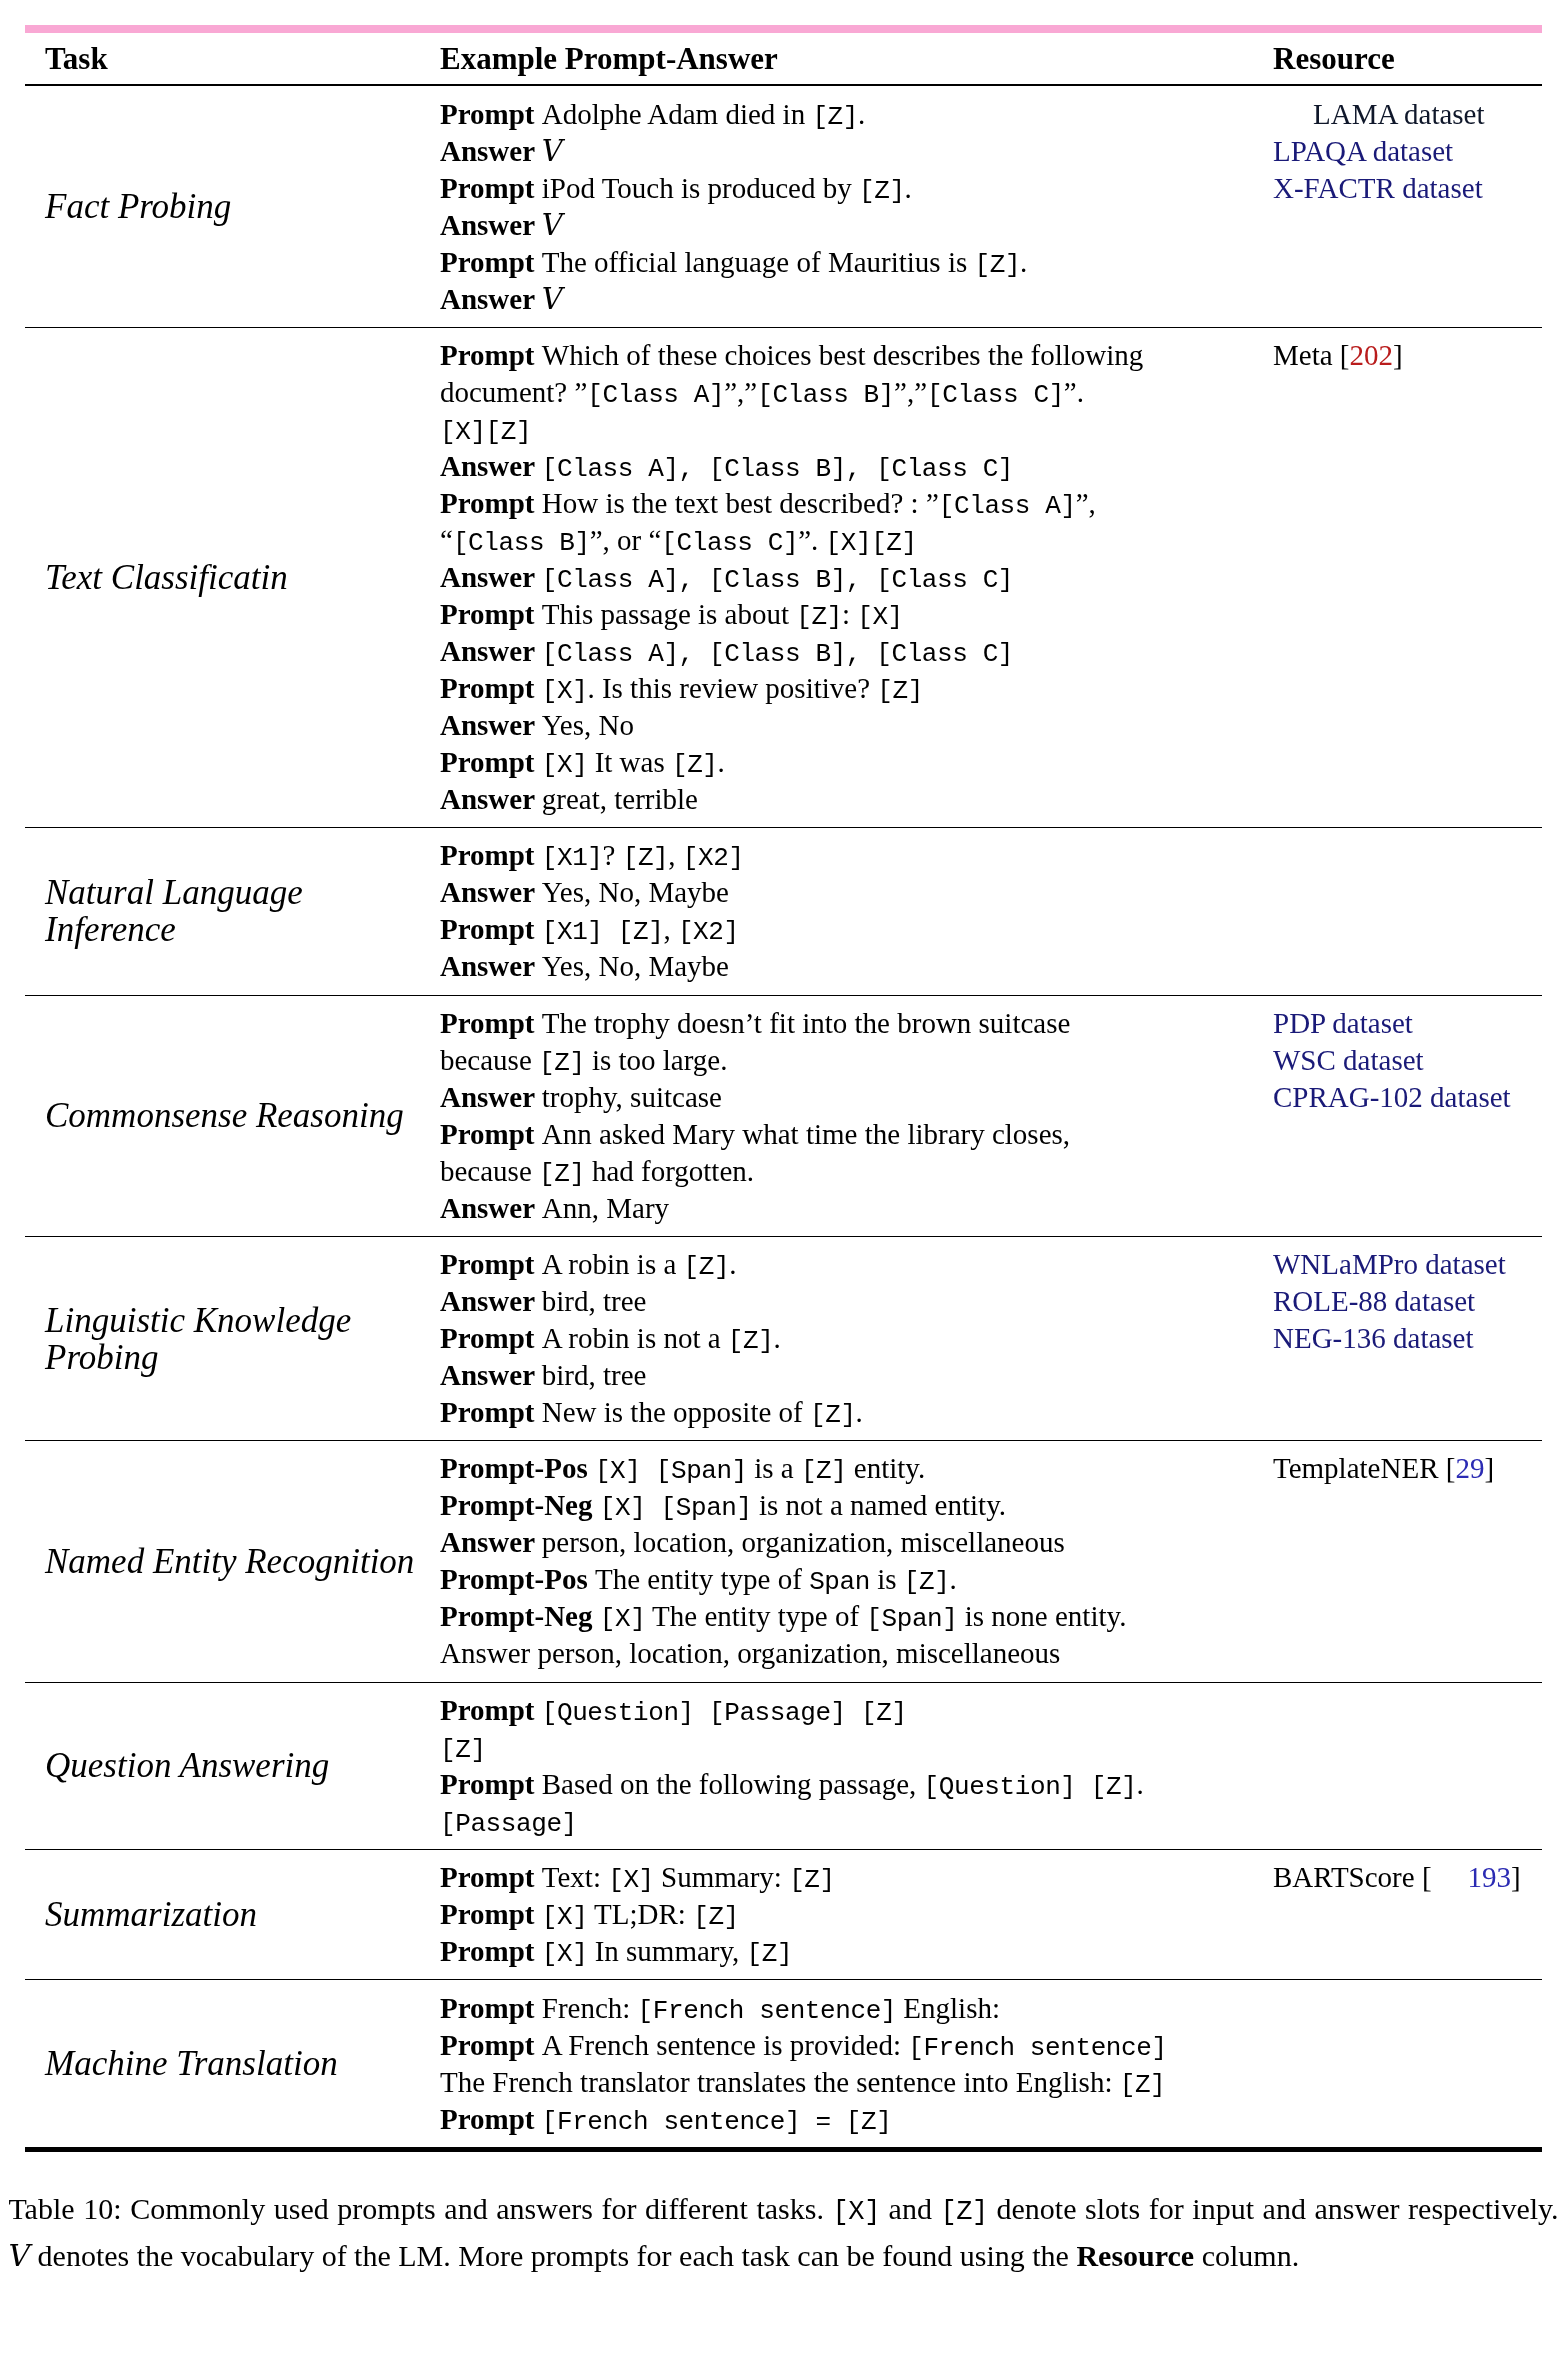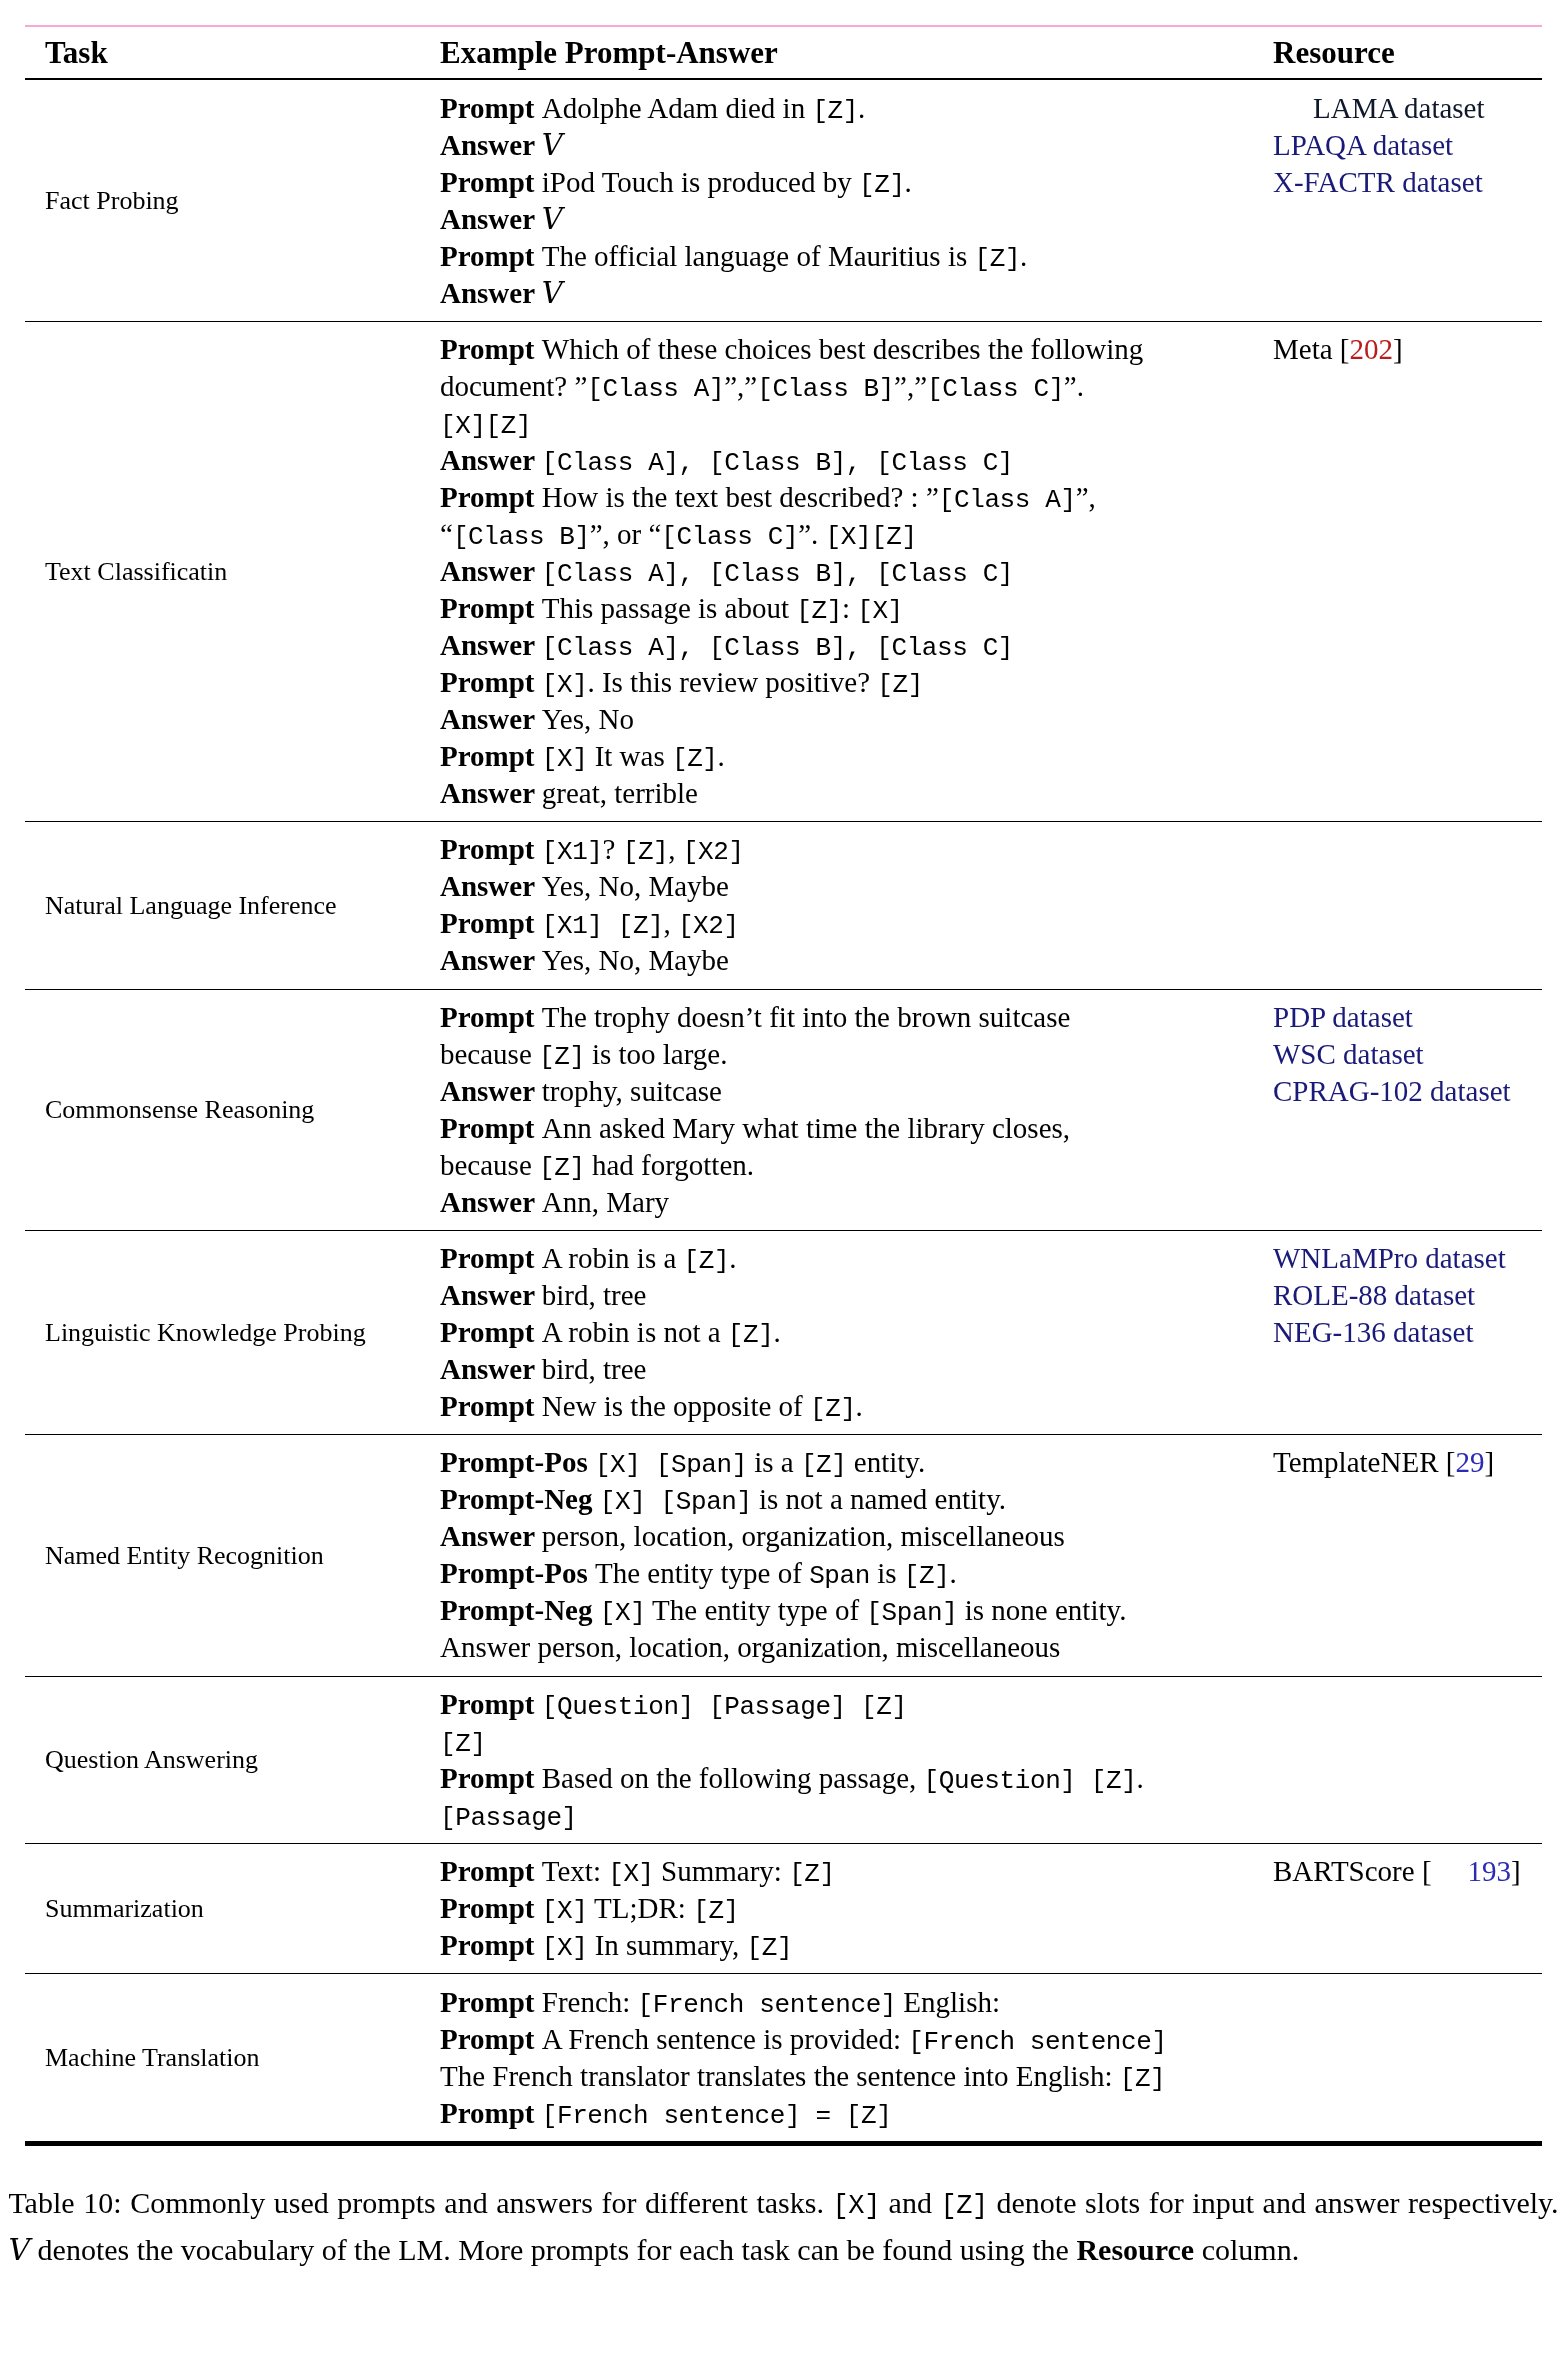--- a/index.html
+++ b/index.html
@@ -1,23 +1,23 @@
 <!DOCTYPE html>
 <html style="font-size:13.4px"><head>
 <meta charset="utf-8">
 <style>
   html,body { margin:0; padding:0; background:#ffffff; }
   body { width:1567px; height:2354px; font-family:"Liberation Serif", serif; color:#000; overflow:hidden; }
-  .table { margin:25px 25px 0 25px; border-top:2px solid #f9a8d4; border-bottom:5px solid #000; }
+  .table { margin:25px 25px 0 25px; border-top:8px solid #f9a8d4; border-bottom:5px solid #000; }
   .hrow { display:grid; grid-template-columns:395px 833px 1fr; border-bottom:2.5px solid #000; padding:6.7px 0 6.7px 0; }
   .hcell { font-weight:bold; font-size:31px; line-height:38px; padding-left:20px; }
   .srow { display:grid; grid-template-columns:395px 833px 1fr; border-bottom:1.7px solid #000; padding:9.2px 0; }
   .srow:last-child { border-bottom:none; }
   .cell { padding-left:20px; }
-  .task-cell { align-self:center; font-size:26px; line-height:37px; }
+  .task-cell { align-self:center; font-size:35px; line-height:37px;font-style:italic; }
   .line { white-space:nowrap; font-size:29px; line-height:37px; height:37px; }
   .seg-b { font-weight:bold; }
   .seg-m { font-family:"Liberation Mono", monospace; font-size:26px; letter-spacing:-0.4px; }
   .seg-v { font-style:italic; font-family:"DejaVu Serif", serif; }
   .caption { margin:35px 8.4px 0 8.4px; font-size:30px; line-height:43px; text-align:justify; }
   .caption .seg-m { font-size:27px; }
 </style>
 </head>
 <body>
 

